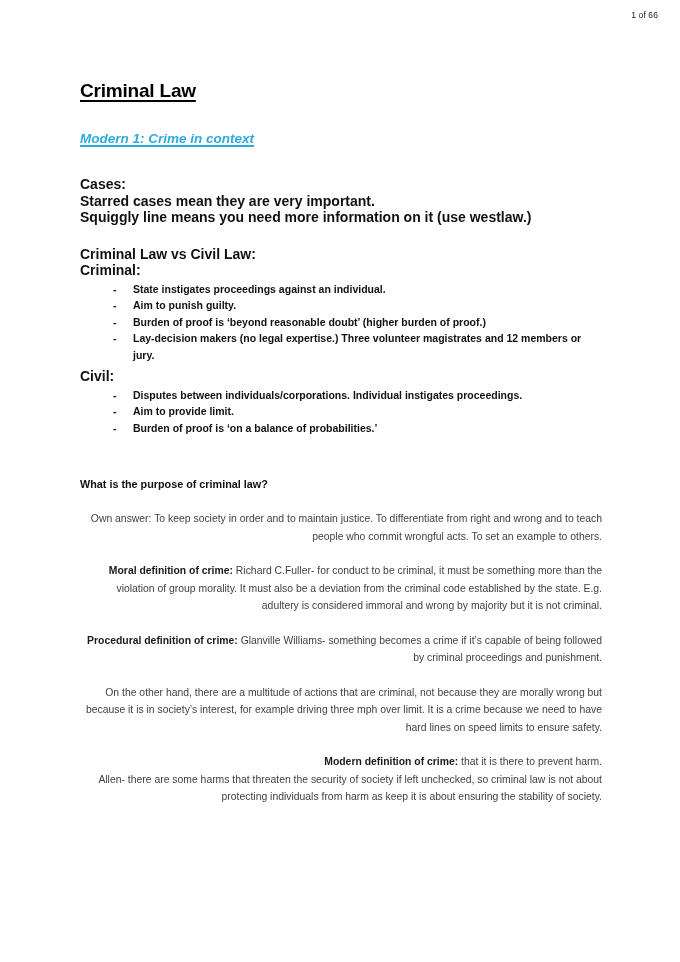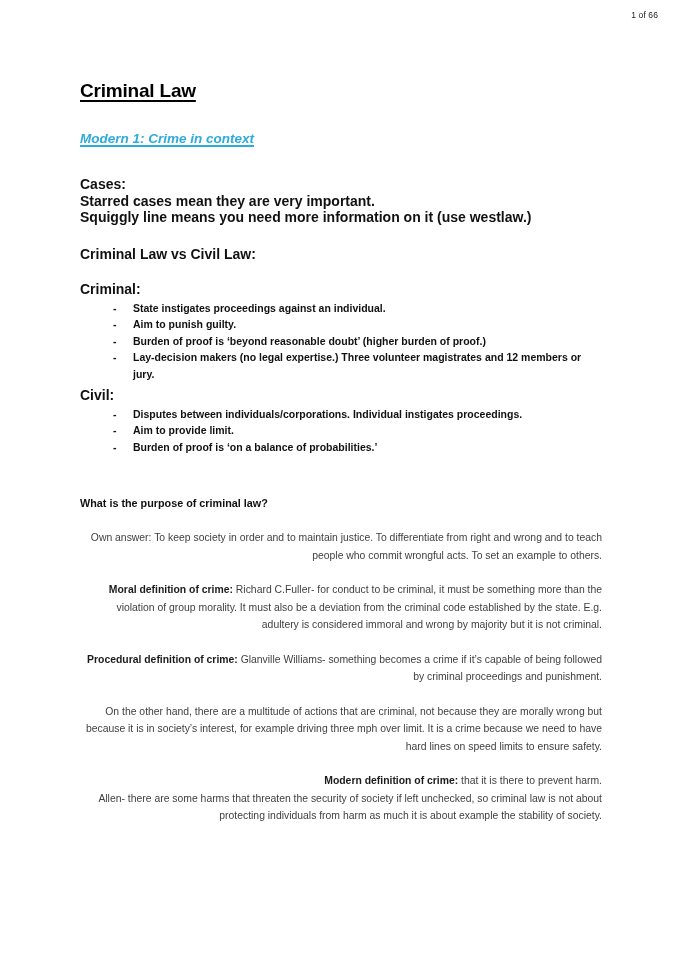--- a/index.html
+++ b/index.html
@@ -60,21 +60,21 @@
   }
   .bold-block {
     font-size: 14px;
     font-weight: bold;
     color: #111111;
     line-height: 16.5px;
     margin: 0;
   }
   .gap-cases { margin-top: 30px; }
   .gap-vs { margin-top: 20px; }
-  .gap-criminal { margin-top: 19px; }
+  .gap-criminal { }
   .gap-civil { margin-top: 5px; }
 
   ul.dash-list {
     list-style: none;
     margin: 2px 0 0 0;
     padding: 0;
   }
   ul.dash-list li {
     position: relative;
     padding-left: 53px;
@@ -149,16 +149,16 @@
     <div class="section-heading">What is the purpose of criminal law?</div>
 
     <p class="body">Own answer: To keep society in order and to maintain justice. To differentiate from right and wrong and to teach people who commit wrongful acts. To set an example to others.</p>
 
     <p class="body tight"><b>Moral definition of crime:</b><span> Richard C.Fuller- for conduct to be criminal, it must be something more than the violation of group morality. It must also be a deviation from the criminal code established by the state. E.g. adultery is considered immoral and wrong by majority but it is not criminal.</span></p>
 
     <p class="body tight"><b>Procedural definition of crime:</b><span> Glanville Williams- something becomes a crime if it’s capable of being followed by criminal proceedings and punishment.</span></p>
 
     <p class="body tight">On the other hand, there are a multitude of actions that are criminal, not because they are morally wrong but because it is in society’s interest, for example driving three mph over limit. It is a crime because we need to have hard lines on speed limits to ensure safety.</p>
 
-    <p class="body tight"><b>Modern definition of crime:</b><span> that it is there to prevent harm.</span><br><span>Allen- there are some harms that threaten the security of society if left unchecked, so criminal law is not about protecting individuals from harm as much it is about example the stability of society.</span></p>
+    <p class="body tight"><b>Modern definition of crime:</b><span> that it is there to prevent harm.</span><br><span>Allen- there are some harms that threaten the security of society if left unchecked, so criminal law is not about protecting individuals from harm as keep it is about ensuring the stability of society.</span></p>
 
   </div>
 </div>
 
 </body></html>

